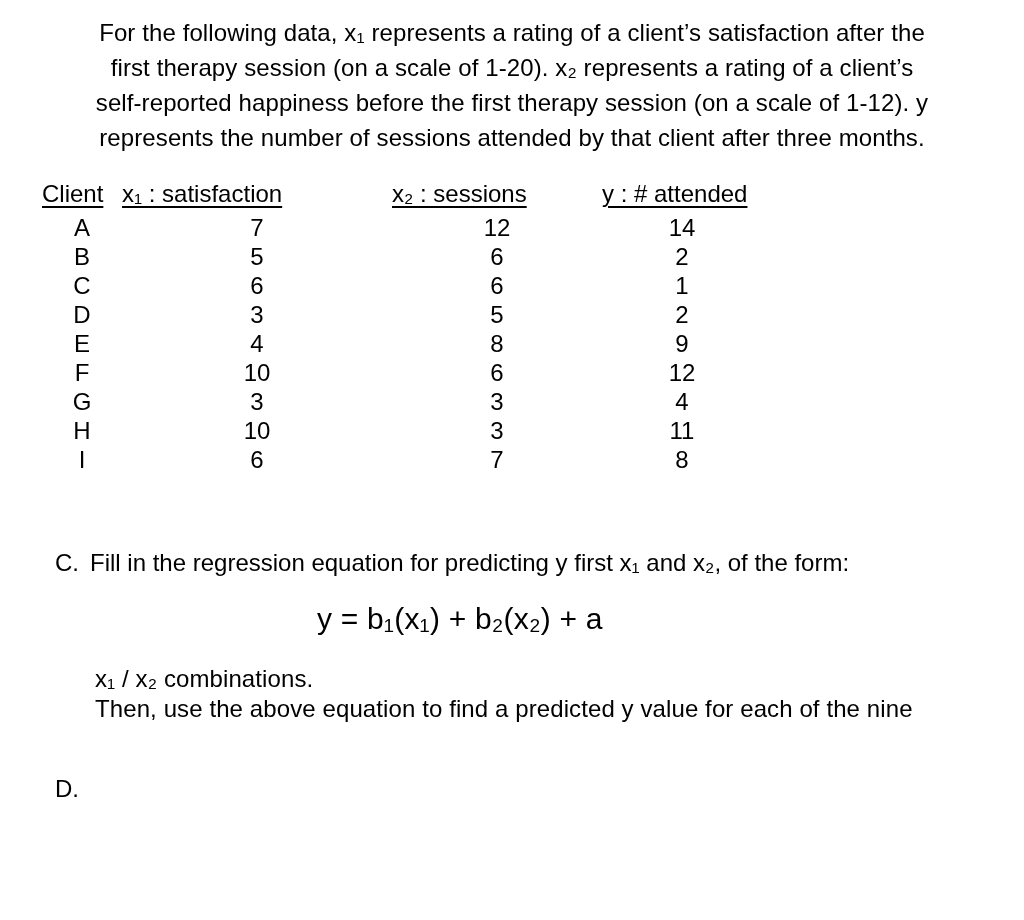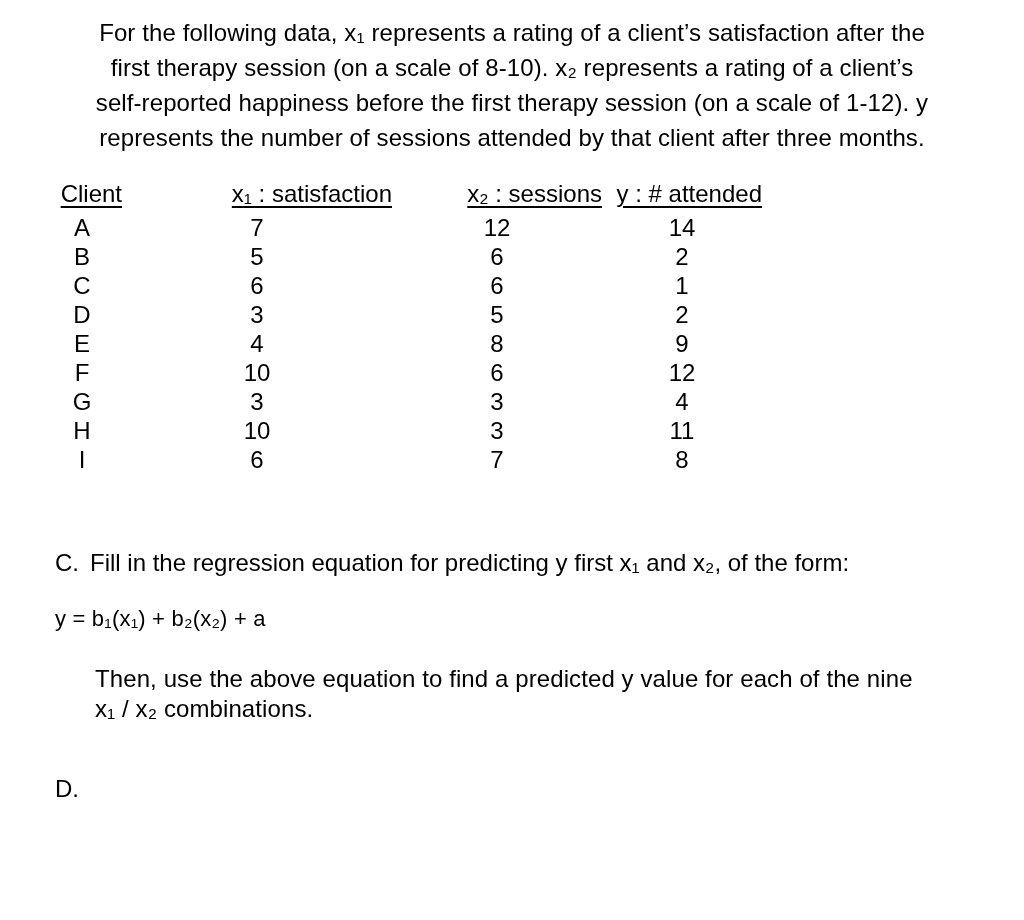--- a/index.html
+++ b/index.html
@@ -30,21 +30,21 @@
     margin: 26px 0 0 42px;
     table-layout: fixed;
   }
   table.data-table col.c1 { width: 80px; }
   table.data-table col.c2 { width: 270px; }
   table.data-table col.c3 { width: 210px; }
   table.data-table col.c4 { width: 160px; }
   table.data-table th {
     font-size: 24px;
     font-weight: normal;
-    text-align: right;
+    text-align: left;
     text-decoration: underline;
     text-decoration-thickness: 2px;
     text-underline-offset: 4px;
     padding: 0 0 6px 0;
     vertical-align: top;
     line-height: 26px;
   }
   table.data-table td {
     font-size: 24px;
     text-align: center;
@@ -62,21 +62,22 @@
   .section-line {
     display: flex;
     line-height: 30px;
   }
   .section-label {
     width: 35px;
     flex: 0 0 35px;
   }
   .equation {
     margin-top: 26px;
-    font-size: 22px;
+    margin-left: 262px;
+    font-size: 30px;
     line-height: 30px;
     letter-spacing: 0.2px;
   }
   .sub-paragraph {
     margin-top: 30px;
     margin-left: 40px;
     font-size: 24px;
     line-height: 30px;
     letter-spacing: 0.1px;
   }
@@ -89,21 +90,21 @@
     font-size: 24px;
   }
 </style>
 </head>
 <body>
 
 <div class="page">
 
   <div class="intro">
     <div>For the following data, x₁ represents a rating of a client’s satisfaction after the</div>
-    <div>first therapy session (on a scale of 8-10). x₂ represents a rating of a client’s</div>
+    <div>first therapy session (on a scale of 1-20). x₂ represents a rating of a client’s</div>
     <div>self-reported happiness before the first therapy session (on a scale of 1-12). y</div>
     <div>represents the number of sessions attended by that client after three months.</div>
   </div>
 
   <table class="data-table">
     <colgroup>
       <col class="c1">
         <col class="c2">
         <col class="c3">
         <col class="c4">
@@ -174,22 +175,22 @@
     </tbody>
   </table>
 
   <div class="section-c">
     <div class="section-line">
       <span class="section-label">C.</span>
       <span class="section-text">Fill in the regression equation for predicting y first x₁ and x₂, of the form:</span>
     </div>
     <div class="equation">y = b₁(x₁) + b₂(x₂) + a</div>
     <div class="sub-paragraph">
+      <div>x₁ / x₂ combinations.</div>
       <div>Then, use the above equation to find a predicted y value for each of the nine</div>
-      <div>x₁ / x₂ combinations.</div>
     </div>
     <div class="sub-paragraph italic">
     </div>
   </div>
 
   <div class="section-d section-line">
     <span class="section-label">D.</span>
   </div>
 
 </div>

